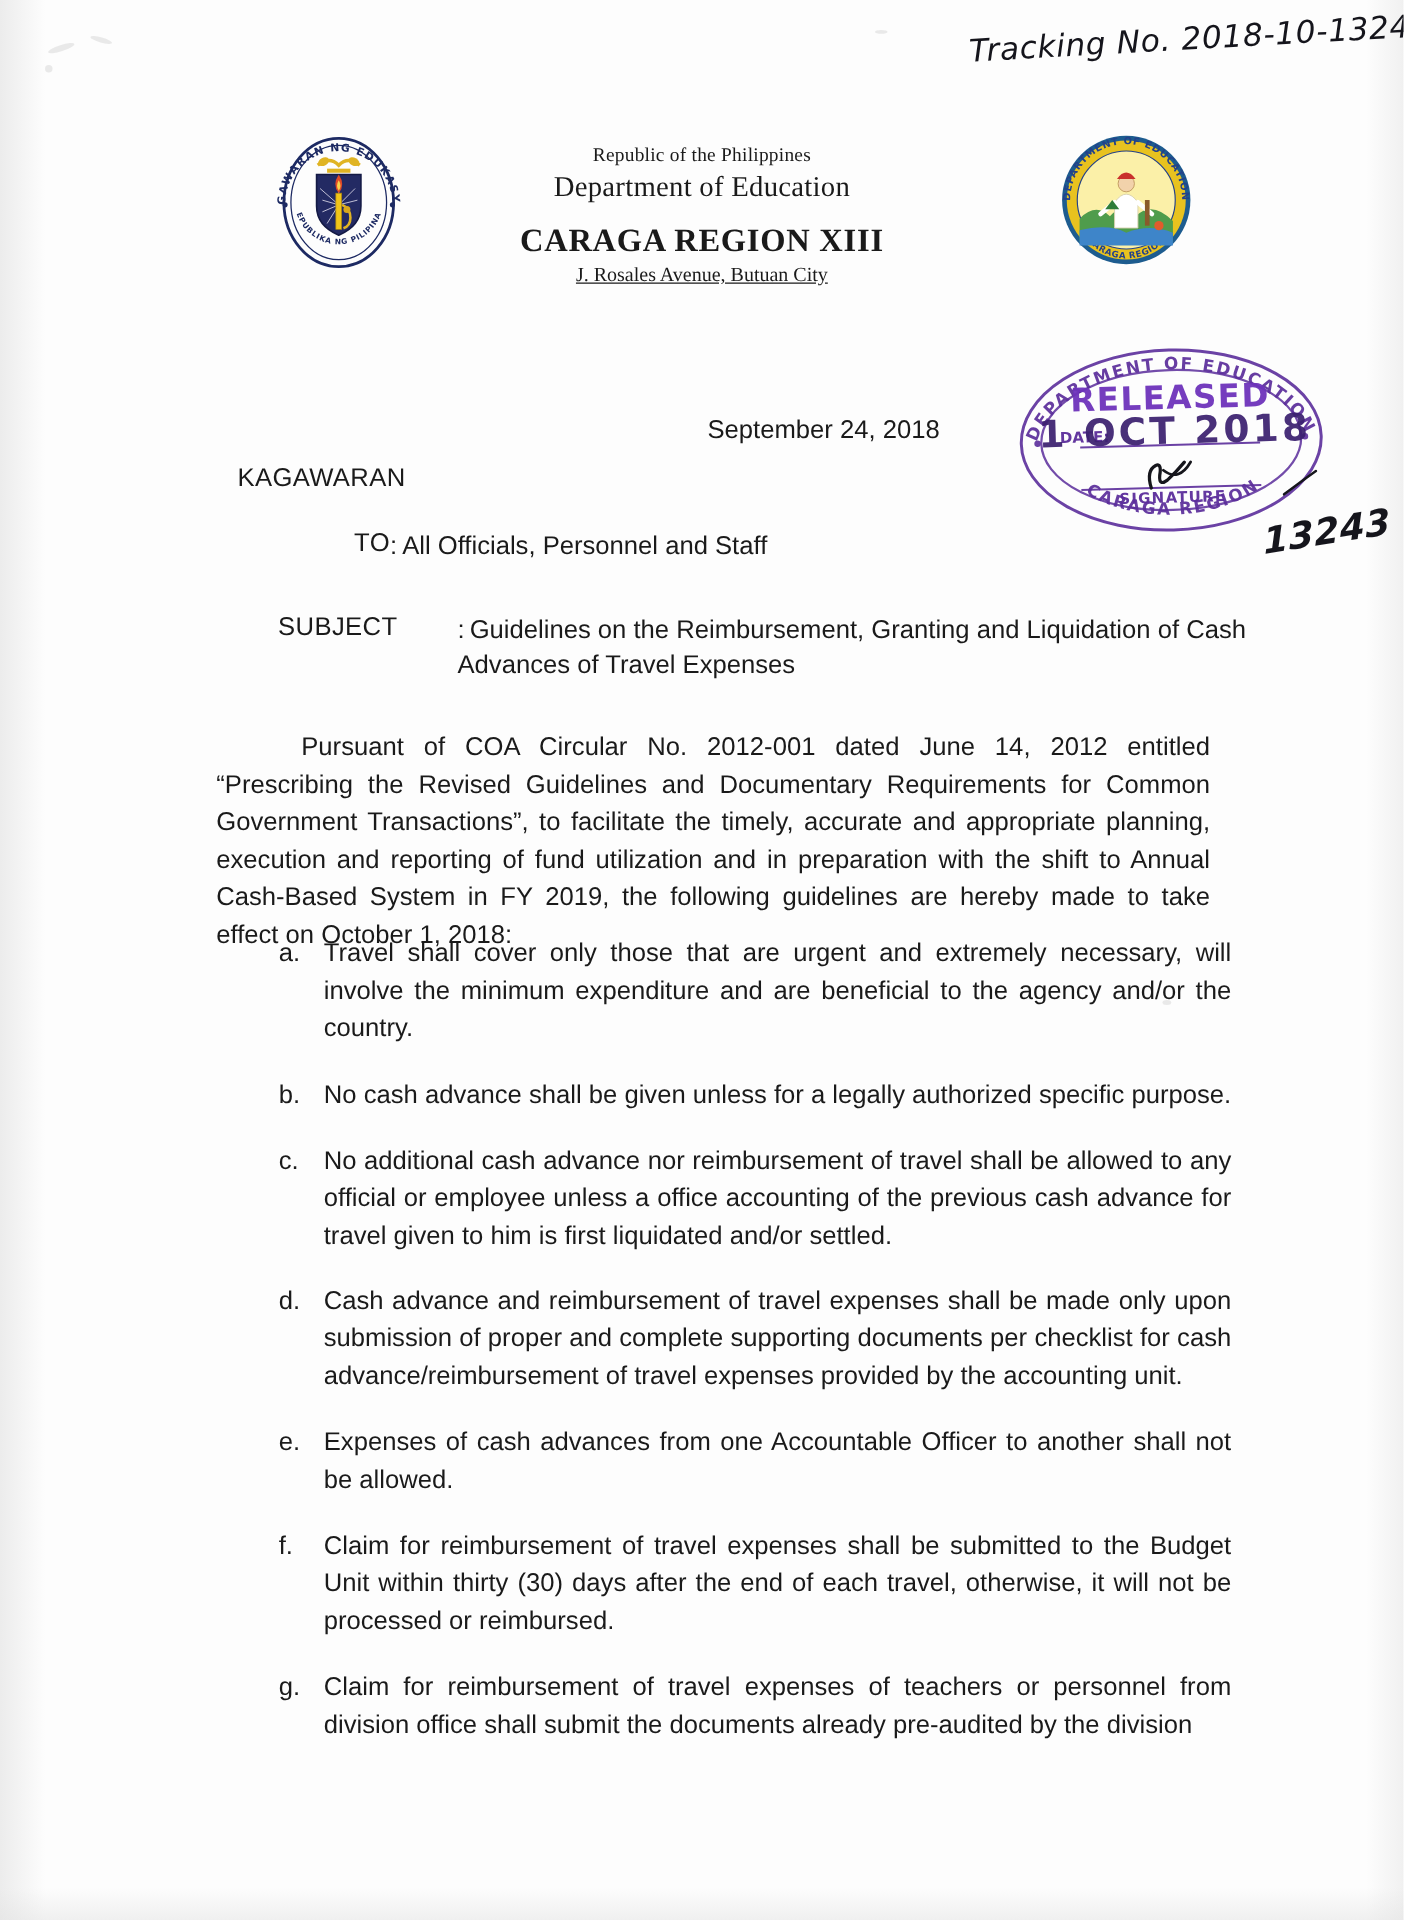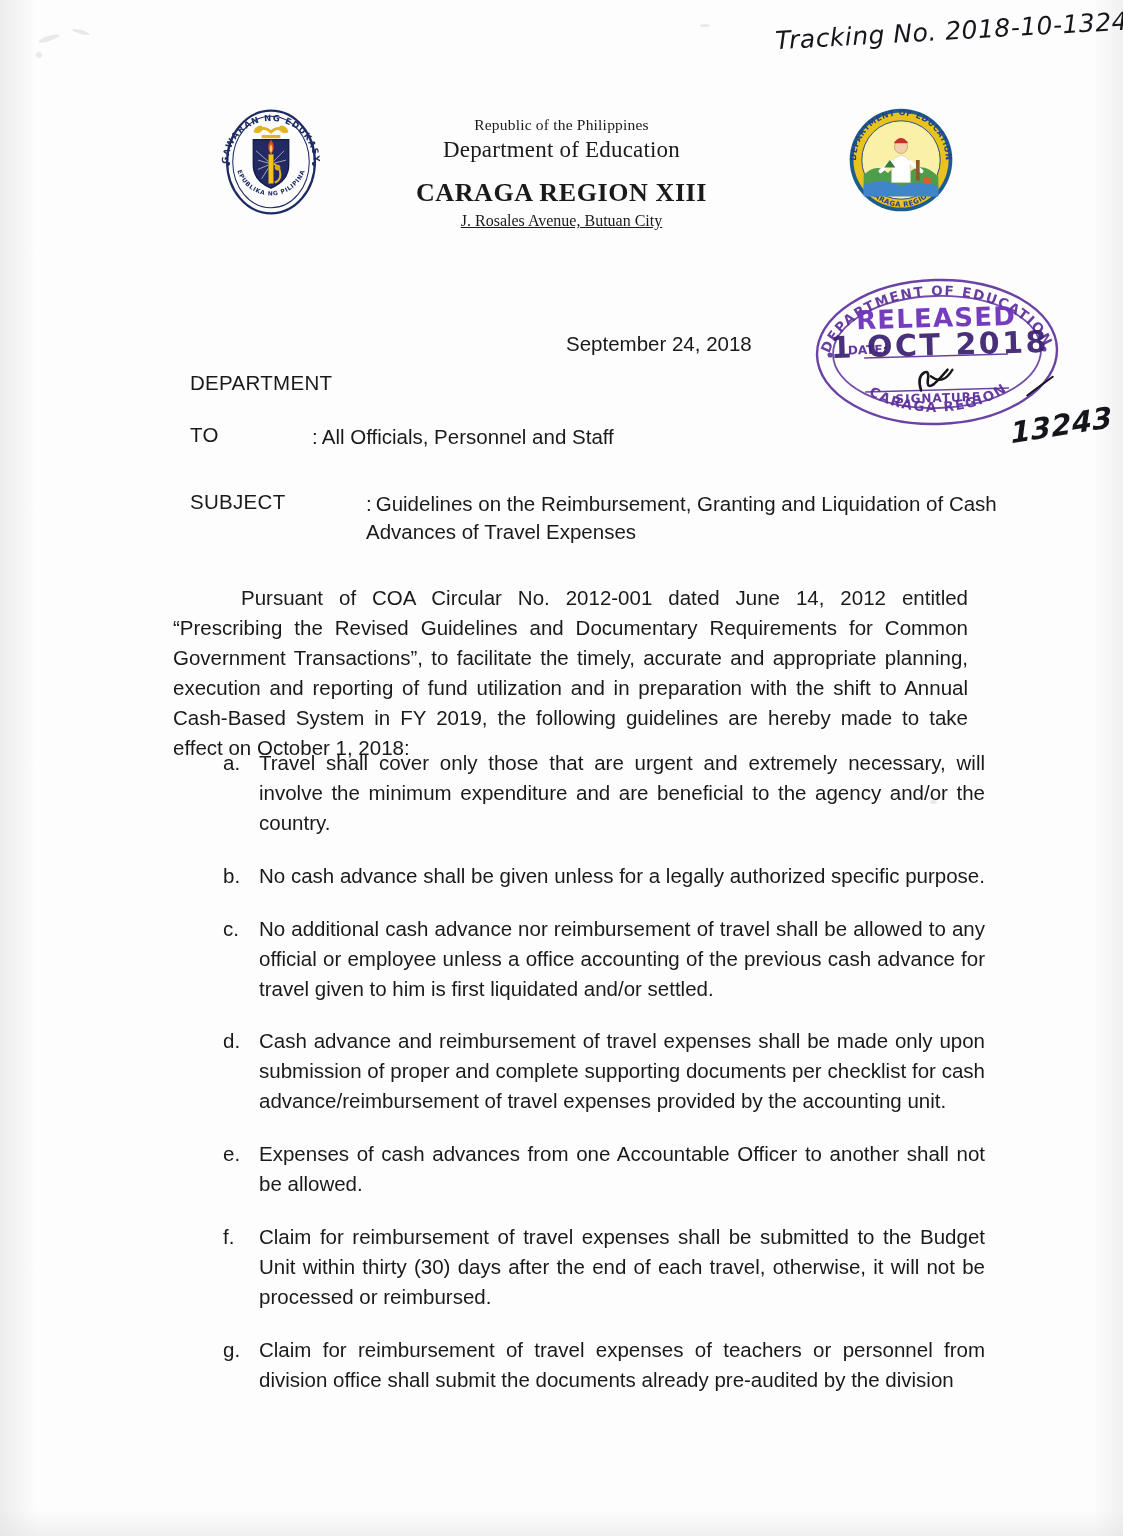--- a/index.html
+++ b/index.html
@@ -150,20 +150,21 @@
     left: 190px;
     display: flex;
   }
   #to-row { top: 423px; }
   #subject-row { top: 490px; gap: 48px; }
   .field-label {
     width: 122px;
     flex: none;
     font-size: 20.5px;
     letter-spacing: .3px;
+    text-align: right;
   }
   #subject-row .field-label { width: 128px; }
   .field-value {
     font-size: 20.5px;
     line-height: 1.38;
     max-width: 660px;
   }
   .field-value .colon { margin-right: 4px; }
 
   #intro-paragraph {
@@ -326,21 +327,21 @@
 
     <path d="M 108,118 q -4,-14 4,-18 q 5,-2 3,8 q -1,9 6,4 q 7,-6 14,-14" fill="none" stroke="#16161c" stroke-width="2.6" stroke-linecap="round"></path>
     <path d="M 118,104 q 12,10 22,-6" fill="none" stroke="#16161c" stroke-width="2.2" stroke-linecap="round"></path>
     <path d="M 214,126 q 14,-10 26,-18" fill="none" stroke="#16161c" stroke-width="2" stroke-linecap="round"></path>
   </svg>
 
   <div id="stamp-handwritten-number" class="handwriting">13243</div>
 
   <div id="memo-date">September 24, 2018</div>
 
-  <div id="memorandum-heading">DEPARTMENT</div>
+  <div id="memorandum-heading">KAGAWARAN</div>
 
   <div id="to-row" class="field-row">
     <div class="field-label">TO</div>
     <div class="field-value">
       <span class="colon">:</span><span>All Officials, Personnel and Staff</span>
     </div>
   </div>
 
   <div id="subject-row" class="field-row">
     <div class="field-label">SUBJECT</div>

